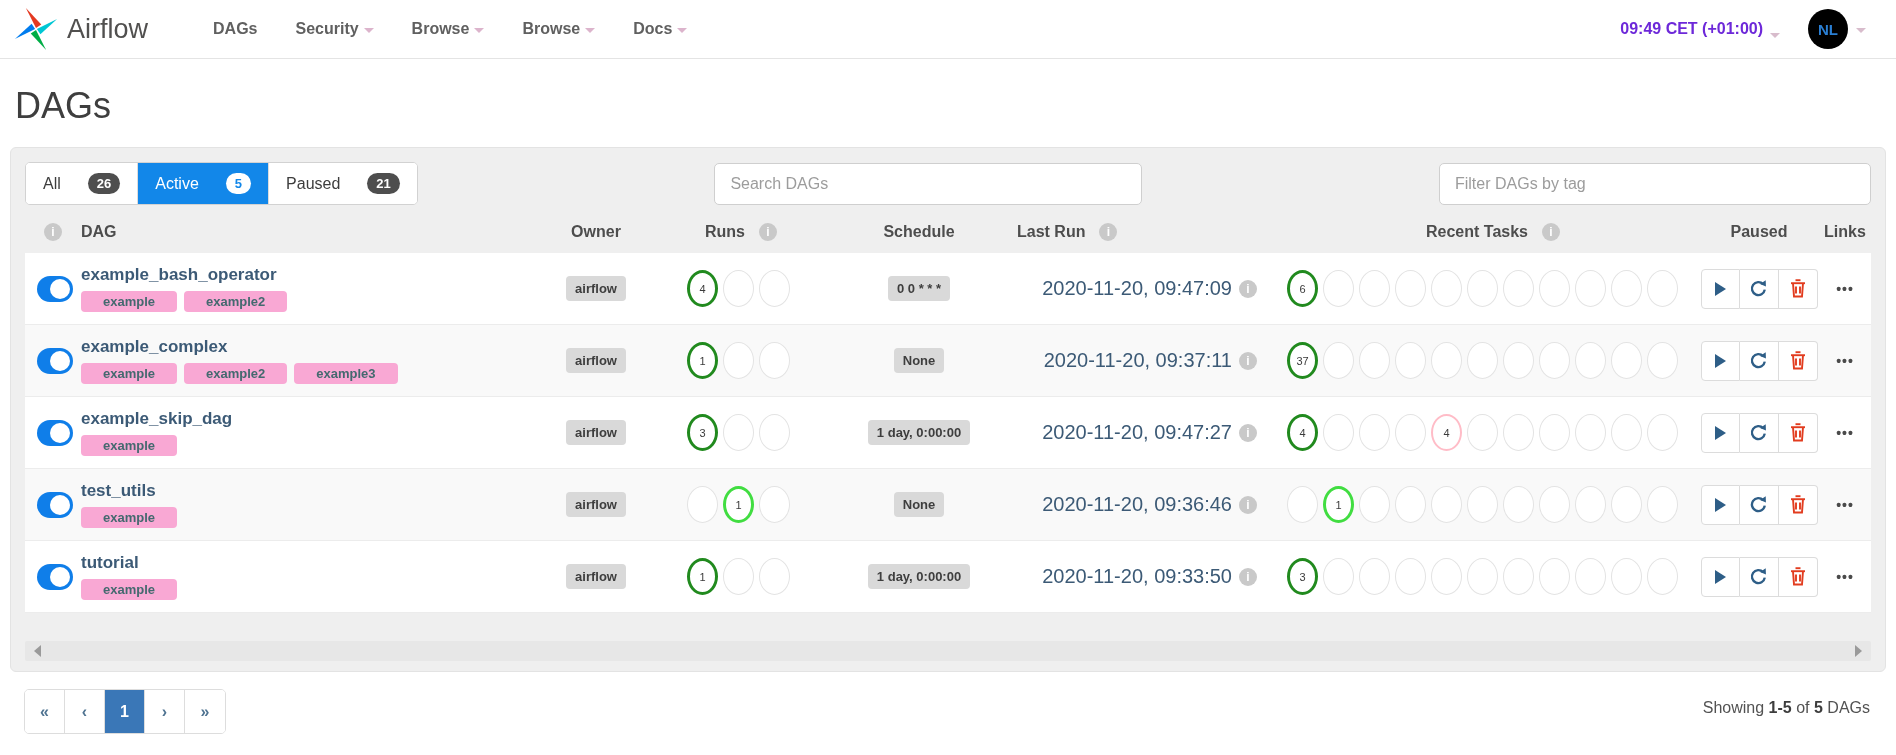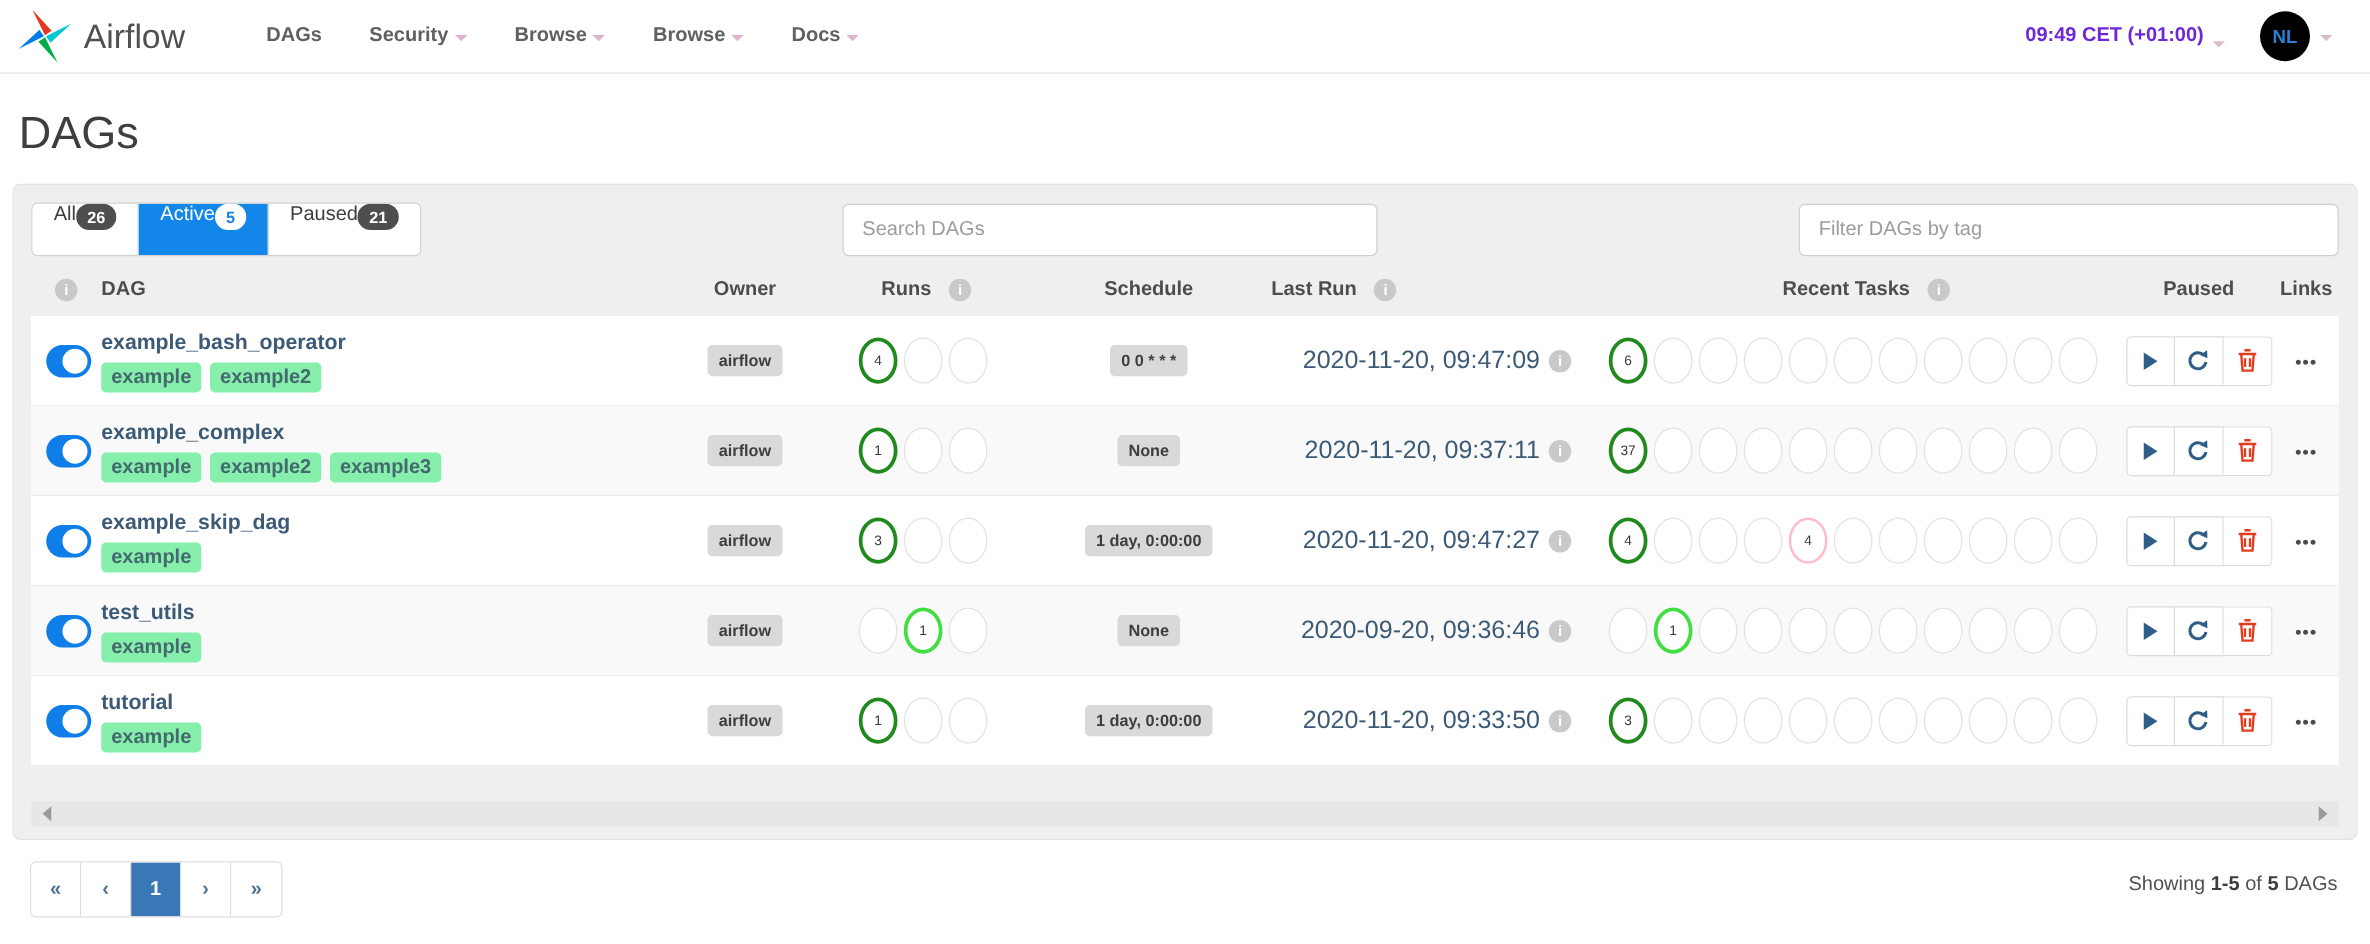--- a/index.html
+++ b/index.html
@@ -23,21 +23,21 @@
   .avatar { width:40px; height:40px; border-radius:50%; background:#000000; color:#2a7fd4; font-weight:bold; font-size:15px; display:flex; align-items:center; justify-content:center; }
 
   
   .page-title { font-size:36px; font-weight:400; color:#3e3e3e; margin:26px 0 20px 15px; }
 
   
   .panel { margin:0 10px; background:#efefef; border:1px solid #e3e3e3; border-radius:6px; padding:14px 14px 10px 14px; }
 
   .controls { display:flex; align-items:center; justify-content:space-between; }
   .tabgroup { display:flex; border:1px solid #d2d2d2; border-radius:5px; overflow:hidden; background:#fff; }
-  .tab { padding:0 17px; height:41px; display:flex; align-items:flex-start; gap:0; font-size:16px; color:#3d3d3d; background:#fff; border-right:1px solid #dcdcdc; cursor:pointer; }
+  .tab { padding:0 17px; height:41px; display:flex; align-items:center; gap:27px; font-size:16px; color:#3d3d3d; background:#fff; border-right:1px solid #dcdcdc; cursor:pointer; }
   .tab:last-child { border-right:none; }
   .tab-badge { background:#4e4e4e; color:#fff; border-radius:12px; padding:3px 9px; font-size:13px; font-weight:bold; }
   .tab.active { background:#1287e9; color:#fff; }
   .tab.active .tab-badge { background:#fff; color:#1287e9; }
   .filter-input { width:432px; height:42px; border:1px solid #cfcfcf; border-radius:5px; padding:0 15px; font-size:16px; color:#555; font-family:"Liberation Sans",sans-serif; background:#fff; outline:none; }
   .filter-input::placeholder { color:#9c9c9c; }
   .search-input { width:428px; }
 
   
   .grid-row { display:grid; grid-template-columns:56px 450px 130px 160px 196px 250px 432px 120px 52px; align-items:center; }
@@ -53,21 +53,21 @@
   .cell.center { justify-content:center; }
   .cell.right { justify-content:flex-end; padding-right:10px; }
   .cell.padleft { padding-left:20px; }
 
   .toggle { width:36px; height:26px; border-radius:13px; background:#0f7ee9; position:relative; margin-left:12px; cursor:pointer; }
   .toggle .knob { width:20px; height:20px; border-radius:50%; background:#fff; position:absolute; top:3px; right:3px; }
 
   .dagcol { display:flex; flex-direction:column; justify-content:center; gap:6px; }
   .dag-name { color:#3c5a76; font-weight:bold; font-size:17px; text-decoration:none; cursor:pointer; }
   .tags { display:flex; gap:7px; }
-  .tag { background:#86efac; color:#44696f; font-size:16px; font-weight:bold; padding:3px 8px; border-radius:4px; cursor:pointer; }
+  .tag { background:#f9a8d4; color:#44696f; font-size:13px; font-weight:bold; padding:3px 22px; border-radius:4px; cursor:pointer; }
 
   .badge-gray { background:#d9d9d9; color:#3e3e3e; font-size:13px; font-weight:bold; padding:5px 9px; border-radius:4px; white-space:nowrap; }
 
   .circle { width:31px; height:37px; border-radius:50%; background:#fff; border:1px solid #e3e3e3; margin-right:5px; display:flex; align-items:center; justify-content:center; font-size:11px; color:#3a3a3a; cursor:pointer; flex:none; }
   .circle.success { border:3px solid #218a1e; }
   .circle.running { border:3px solid #41dd41; }
   .circle.skipped { border:2px solid #ffbcc7; }
 
   .lastrun-text { color:#3c5a76; font-size:20px; white-space:nowrap; }
   .info-dot { width:18px; height:18px; border-radius:50%; background:#c9c9c9; color:#fff; font-size:12px; font-weight:bold; font-style:normal; display:inline-flex; align-items:center; justify-content:center; flex:none; margin-left:7px; }
@@ -449,21 +449,21 @@
           <div class="circle "></div>
           <div class="circle running">
             <span>1</span>
           </div>
           <div class="circle "></div>
         </div>
         <div class="cell center">
           <span class="badge-gray">None</span>
         </div>
         <div class="cell right">
-          <span class="lastrun-text">2020-09-20, 09:36:46</span>
+          <span class="lastrun-text">2020-11-20, 09:36:46</span>
           <span class="info-dot">i</span>
         </div>
         <div class="cell padleft">
           <div class="circle "></div>
           <div class="circle running">
             <span>1</span>
           </div>
           <div class="circle "></div>
           <div class="circle "></div>
           <div class="circle "></div>

